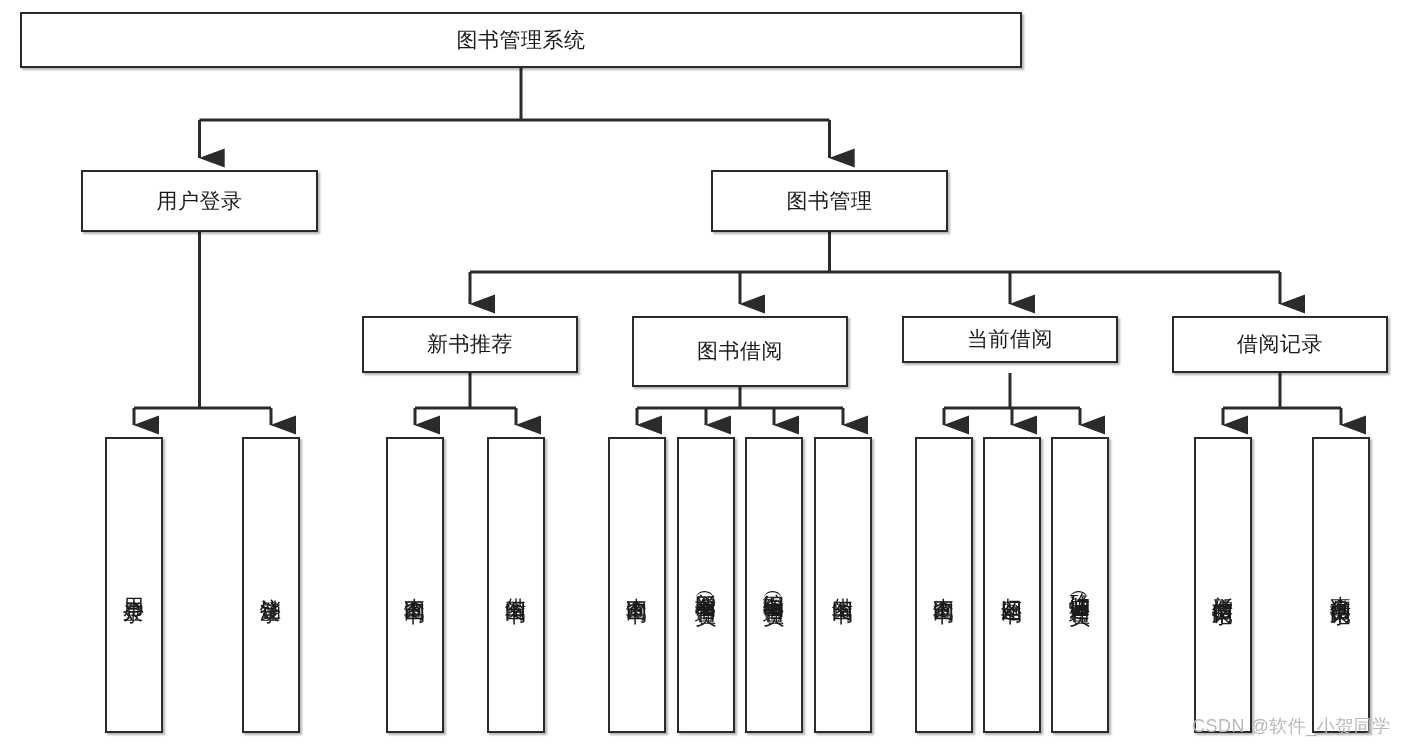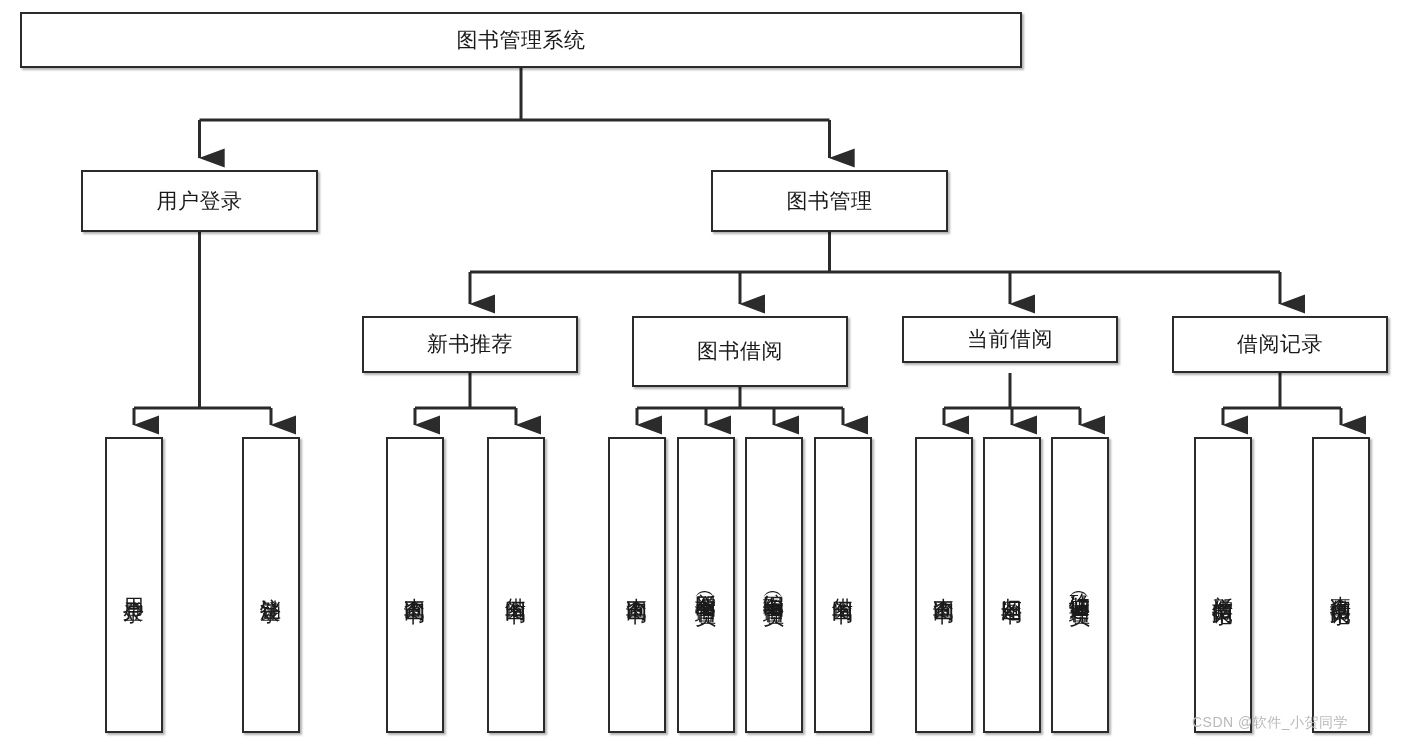--- a/index.html
+++ b/index.html
@@ -48,21 +48,21 @@
     font-size: 21px;
     color: #1a1a1a;
     writing-mode: vertical-rl;
     text-orientation: upright;
     white-space: nowrap;
     letter-spacing: 2px;
     line-height: 1;
   }
   .watermark {
     position: absolute;
-    font-size: 14px;
+    font-size: 18px;
     color: #b9b9b9;
     white-space: nowrap;
     letter-spacing: 0.5px;
     pointer-events: none;
   }
 </style>
 </head>
 <body>
 
 <div id="diagram-root">

